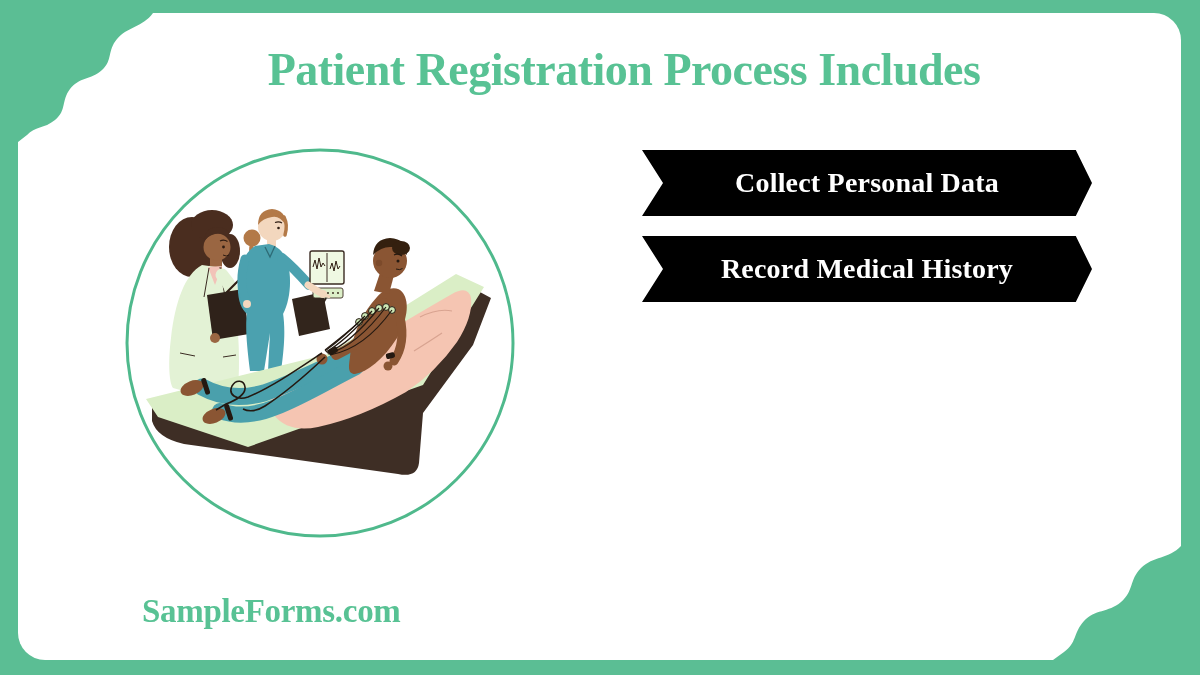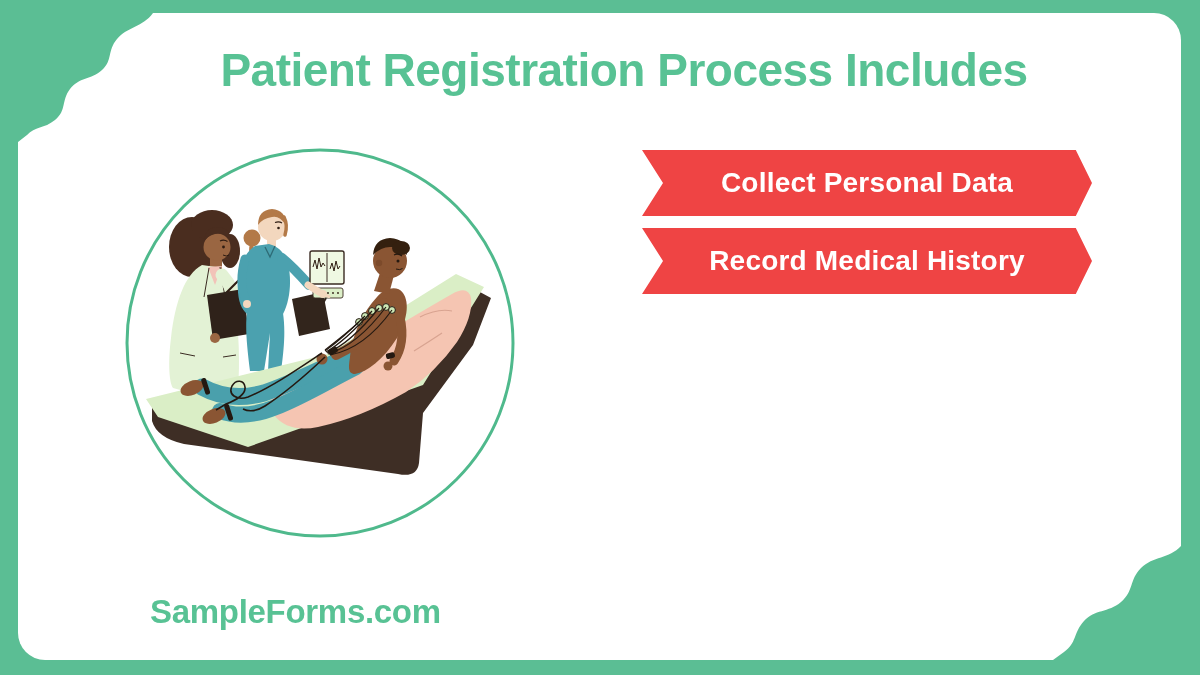--- a/index.html
+++ b/index.html
@@ -2,47 +2,47 @@
 <html><head>
 <meta charset="utf-8">
 <style>
   html,body{margin:0;padding:0;}
   body{
     width:1200px;height:675px;
     font-family:"Liberation Sans","DejaVu Sans",sans-serif;
     position:relative;overflow:hidden;
     background:#5BBE94;
   }
-  .canvas{position:absolute;inset:0;width:1200px;height:547px;}
+  .canvas{position:absolute;inset:0;width:1200px;height:547px;font-family:Liberation Serif, serif;}
   .content{
     position:absolute;left:18px;top:13px;width:1163px;height:647px;
     background:#FFFFFF;border-radius:27px;
   }
   .decor{position:absolute;left:0;top:0;width:1200px;height:675px;pointer-events:none;}
   .page-title{
     position:absolute;left:0;right:0;top:47px;margin:0;
     text-align:center;transform:translateX(24px);
     font-size:46px;line-height:1.0;font-weight:bold;letter-spacing:-0.5px;
     color:#58C294;
   }
   .illustration-circle{
     position:absolute;left:122px;top:145px;width:396px;height:396px;
   }
   .steps{position:absolute;left:642px;top:150px;width:450px;}
   .step{
-    width:450px;height:66px;margin-bottom:12px;
-    background:#ef4444;
+    width:450px;height:66px;margin-bottom:20px;
+    background:#000000;
     clip-path:polygon(0 0,96.4% 0,100% 50%,96.4% 100%,0 100%,4.67% 50%);
     display:flex;align-items:center;justify-content:center;
   }
   .step-label{
     color:#FFFFFF;font-size:28px;font-weight:bold;letter-spacing:0.2px;
   }
   .site-label{
-    position:absolute;left:150px;top:593px;
+    position:absolute;left:142px;top:593px;
     font-size:33px;font-weight:bold;color:#58C294;letter-spacing:-0.3px;
   }
 </style>
 </head>
 <body>
 
 <div class="canvas">
 
   <div class="content"></div>
 

